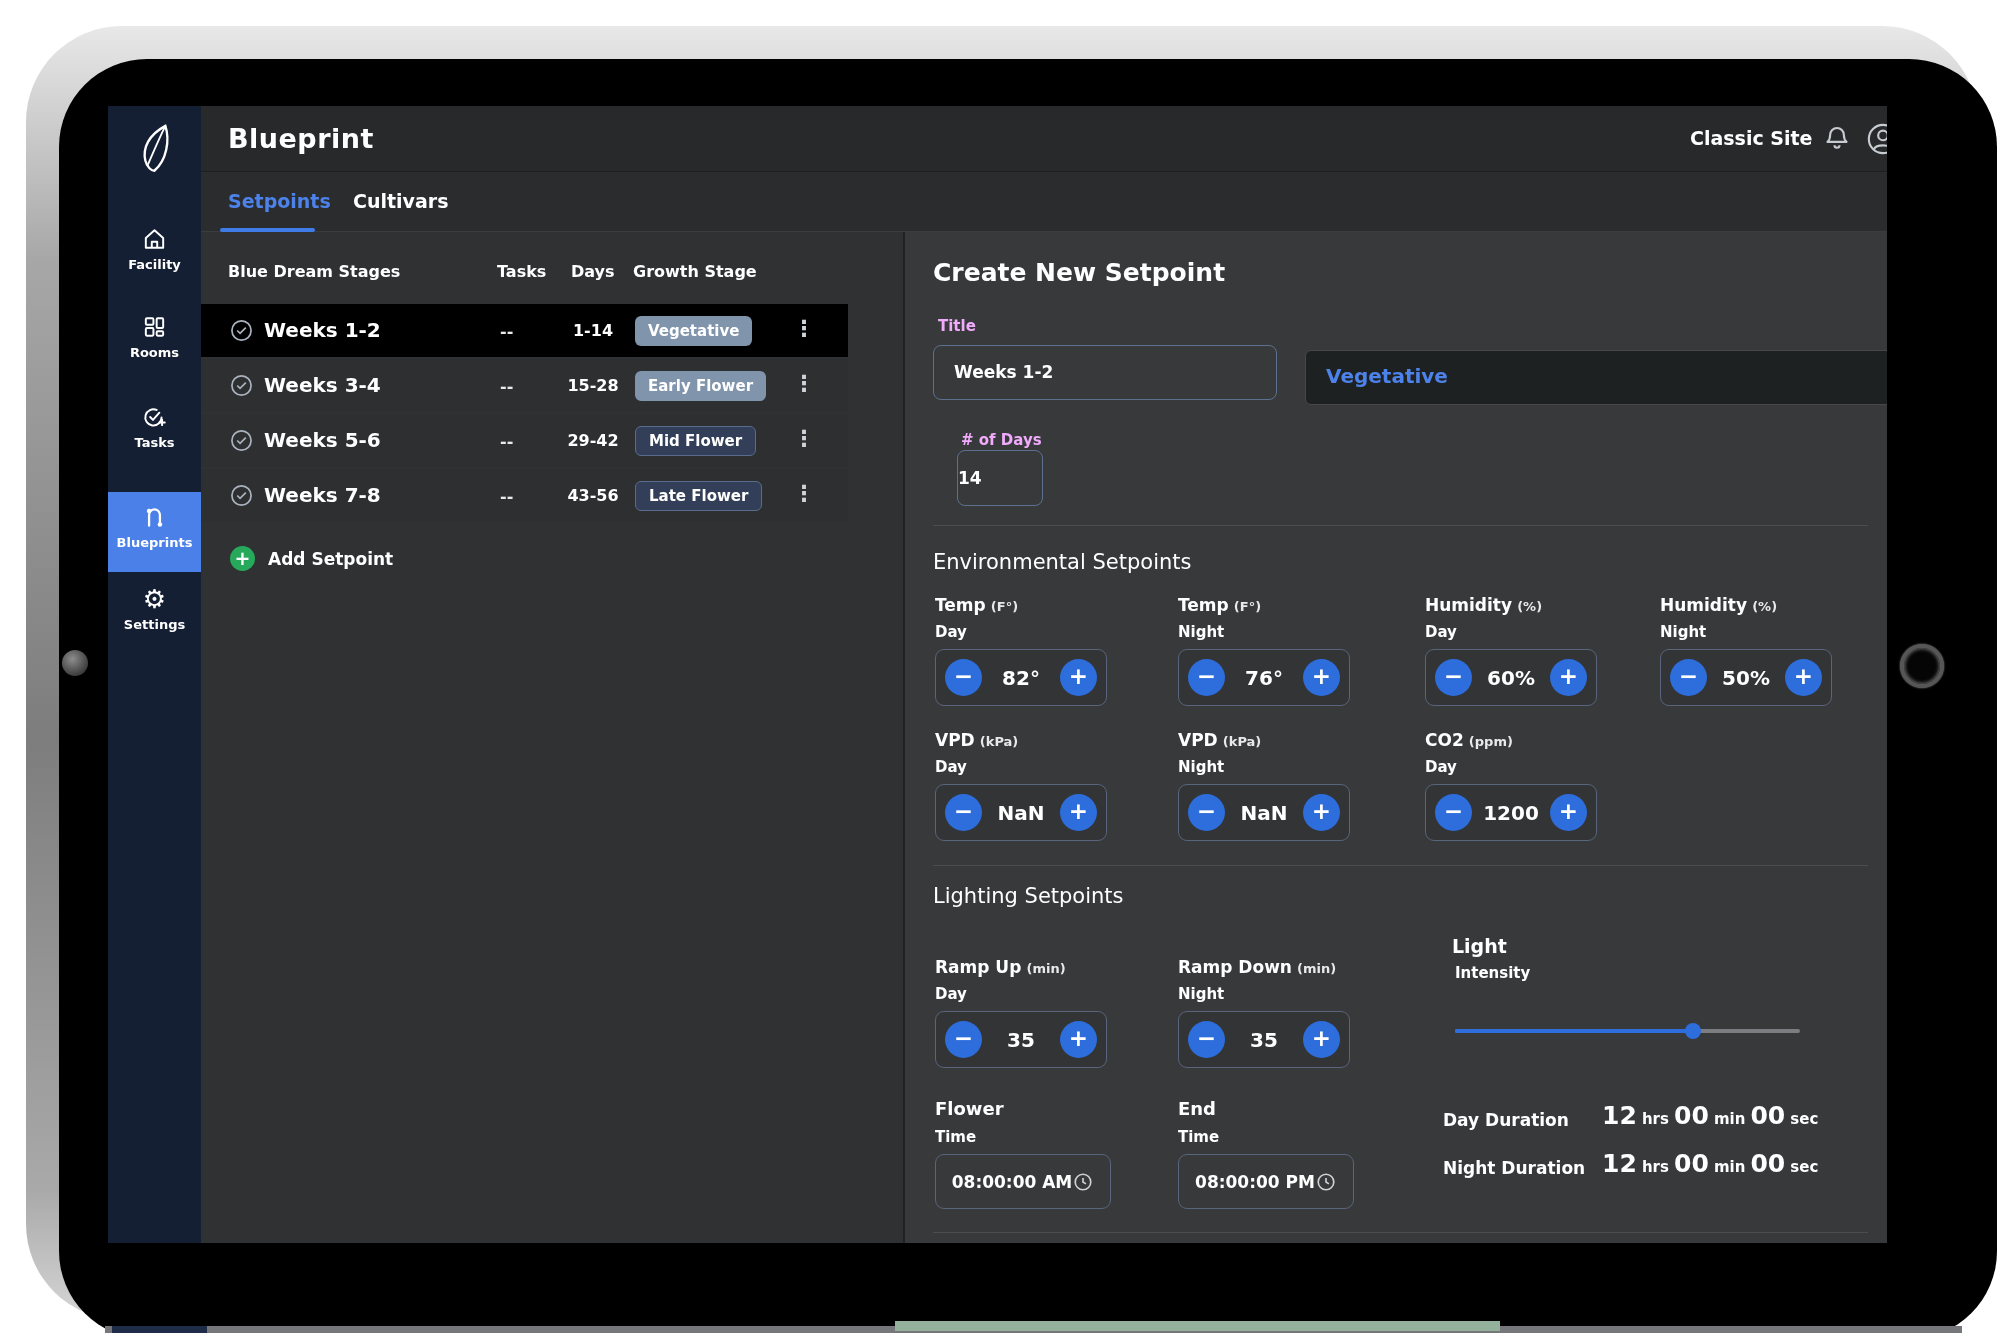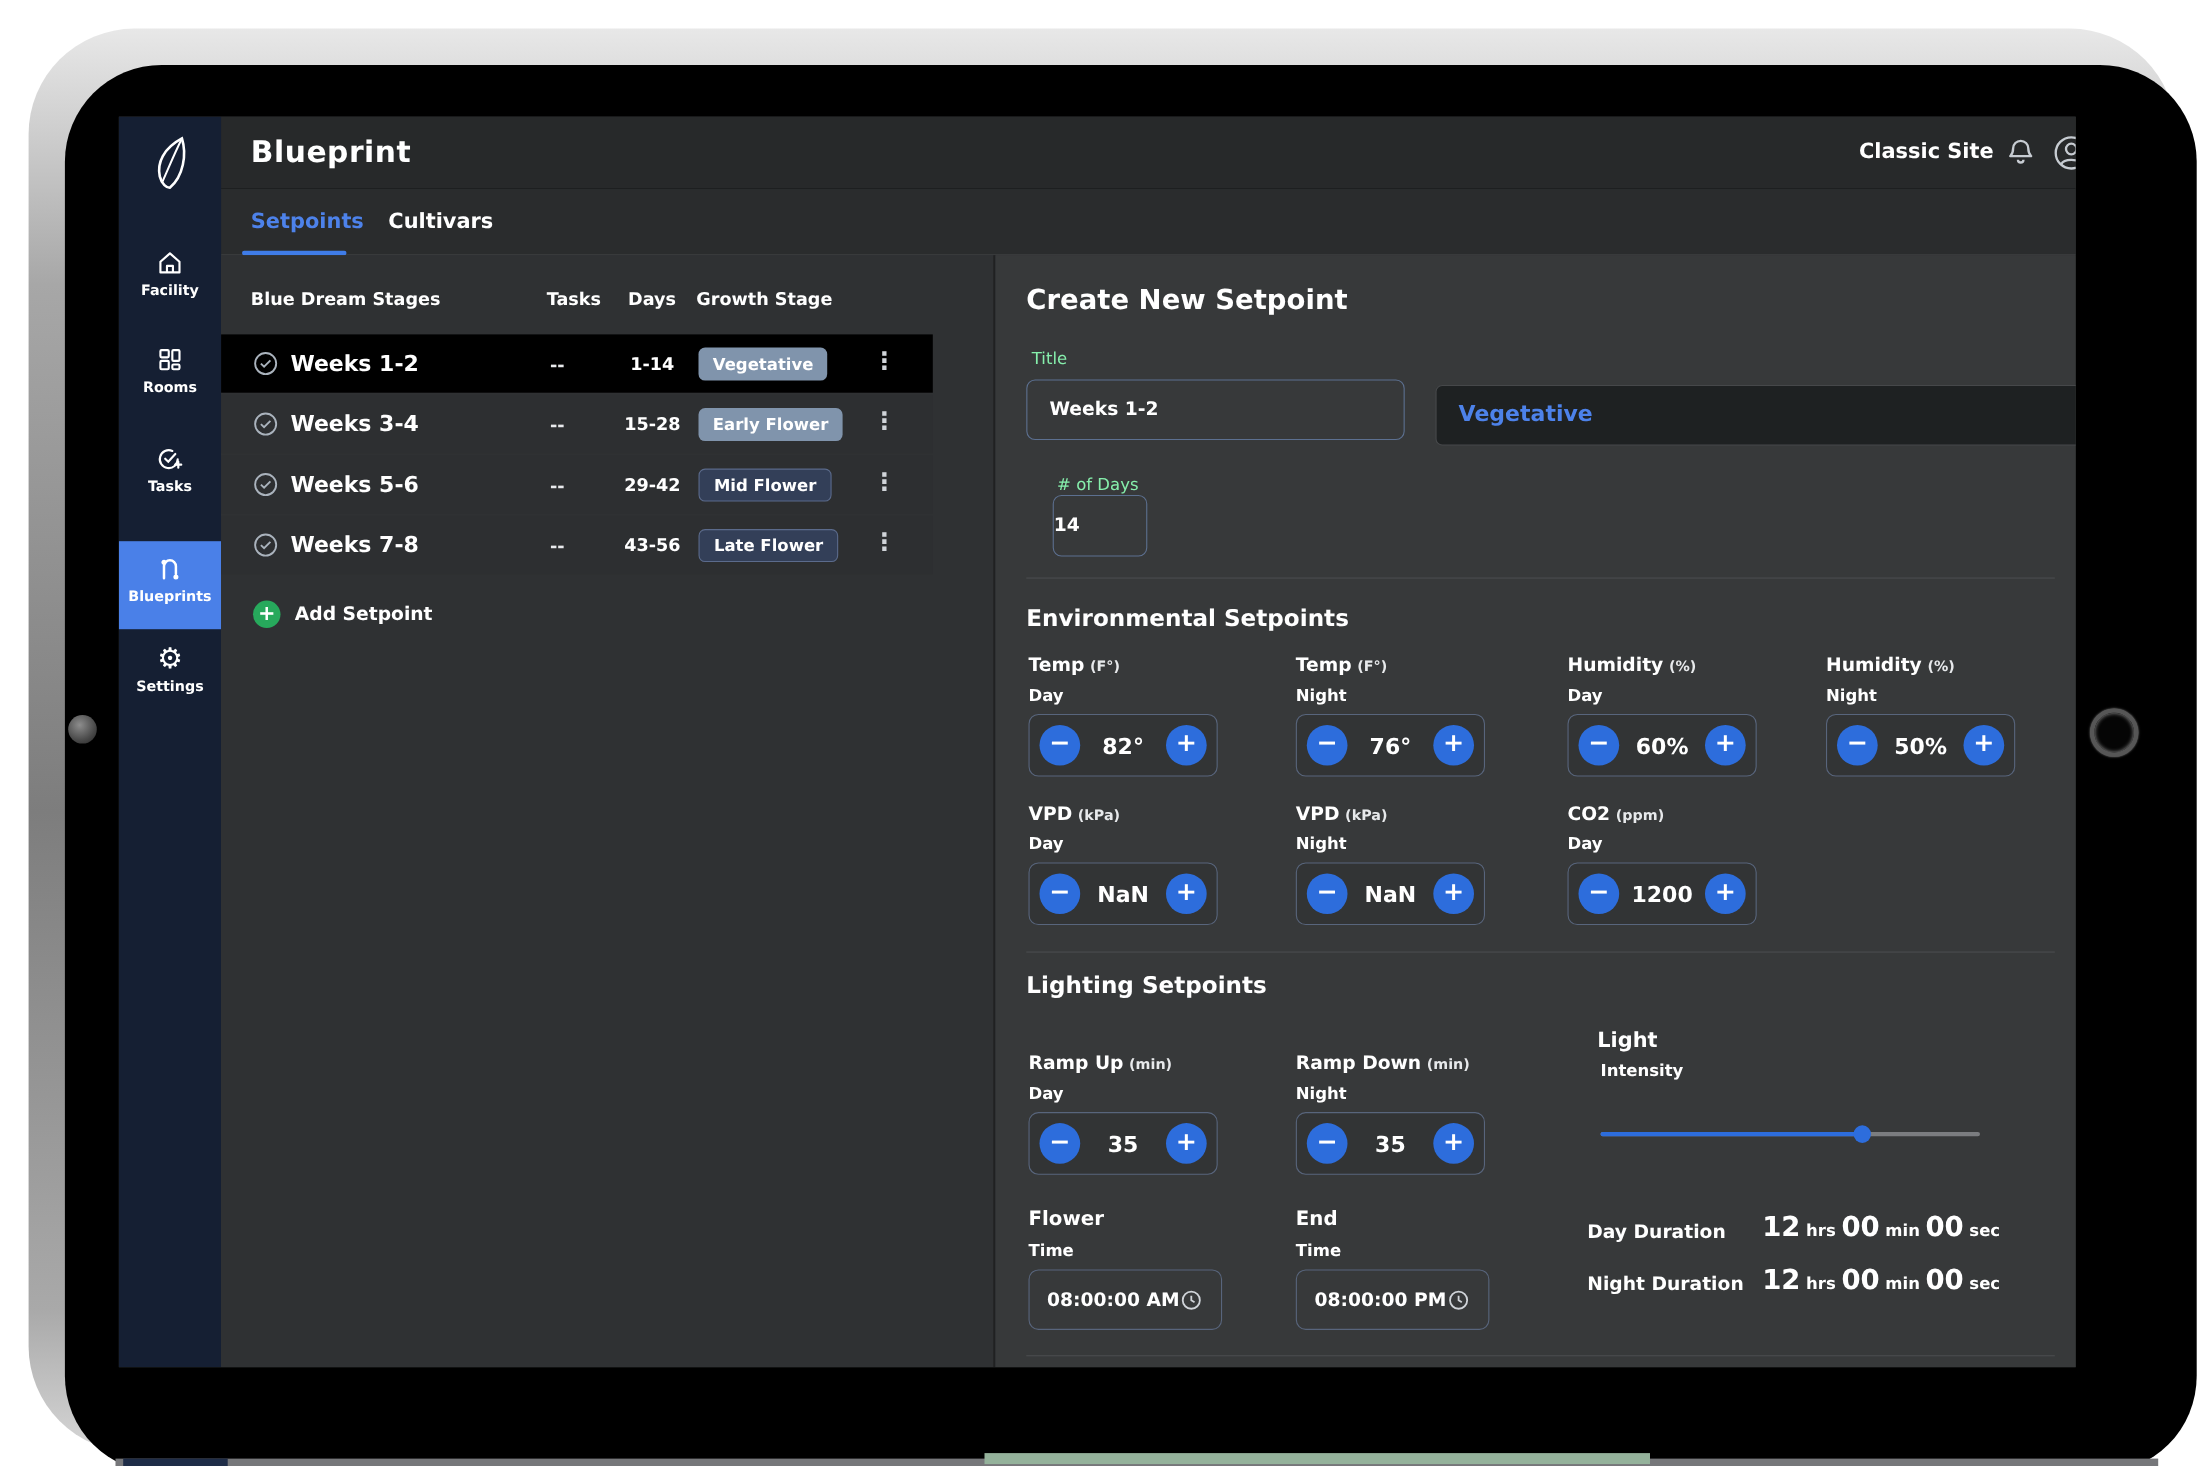--- a/index.html
+++ b/index.html
@@ -63,35 +63,35 @@
   .badge.dark  { background:#333f58; border:1px solid #5b6b8c; line-height:28px; }
   .kebab { left:592px; top:12px; font-size:22px; font-weight:700; color:#d0d4d9; cursor:pointer; }
   .add-setpoint { left:29px; top:314px; cursor:pointer; display:flex; align-items:center; }
   .add-circle { width:25px; height:25px; border-radius:50%; background:#27a95c; color:#fff; font-size:19px;
                 font-weight:700; text-align:center; line-height:24px; }
   .add-label { margin-left:13px; font-size:17px; font-weight:700; color:#fff; }
 
   
   .form-panel { left:797px; top:126px; width:982px; height:1011px; background:#37393a; }
   .form-title { left:28px; top:26px; font-size:25px; font-weight:700; color:#fff; }
-  .field-label { font-size:15px; font-weight:400; color:#86efac; }
+  .field-label { font-size:15px; font-weight:700; color:#f0abfc; }
   .title-label { left:33px; top:85px; }
   .title-input { left:28px; top:113px; width:344px; height:55px; border:1.5px solid #5c7090; border-radius:8px;
                  background:transparent; }
   .title-input .input-text { left:20px; top:16px; font-size:17px; font-weight:700; color:#fff; }
   .stage-select { left:400px; top:118px; width:610px; height:55px; background:#1e2122; border:1px solid #46484a;
                   border-radius:6px; cursor:pointer; }
   .stage-select .select-text { left:20px; top:13px; font-size:20px; font-weight:700; color:#4d82ea; }
   .days-label { left:56px; top:199px; }
   .days-input { left:52px; top:218px; width:86px; height:56px; border:1.5px solid #5c7090; border-radius:8px; }
   .days-input .input-text { width:100%; top:17px; left:0; font-size:17px; font-weight:700; color:#fff; }
 
   .hdivider { height:1px; background:#4b4d4f; left:28px; width:935px; }
   .div1 { top:293px; } .div2 { top:633px; } .div3 { top:1000px; }
-  .section-heading { left:28px; font-size:21px; font-weight:700; color:#fff; }
+  .section-heading { left:28px; font-size:21px; font-weight:400; color:#fff; }
   .env-heading { top:318px; }
   .light-heading { top:652px; }
 
   .sp-group { width:200px; }
   .sp-name { font-size:17px; font-weight:700; color:#fff; }
   .sp-unit { font-size:13px; font-weight:700; color:#e7e9eb; }
   .sp-period { display:block; margin-top:8px; font-size:15px; font-weight:700; color:#fff; }
   .stepper { width:172px; height:57px; margin-top:8px; border:1.5px solid #58657c; border-radius:9px;
              display:flex; align-items:center; justify-content:space-between; padding:0 9px; background:rgba(0,0,0,.08); }
   .step-btn { width:37px; height:37px; border-radius:50%; background:#2d6ddc; color:#fff; font-size:23px;

